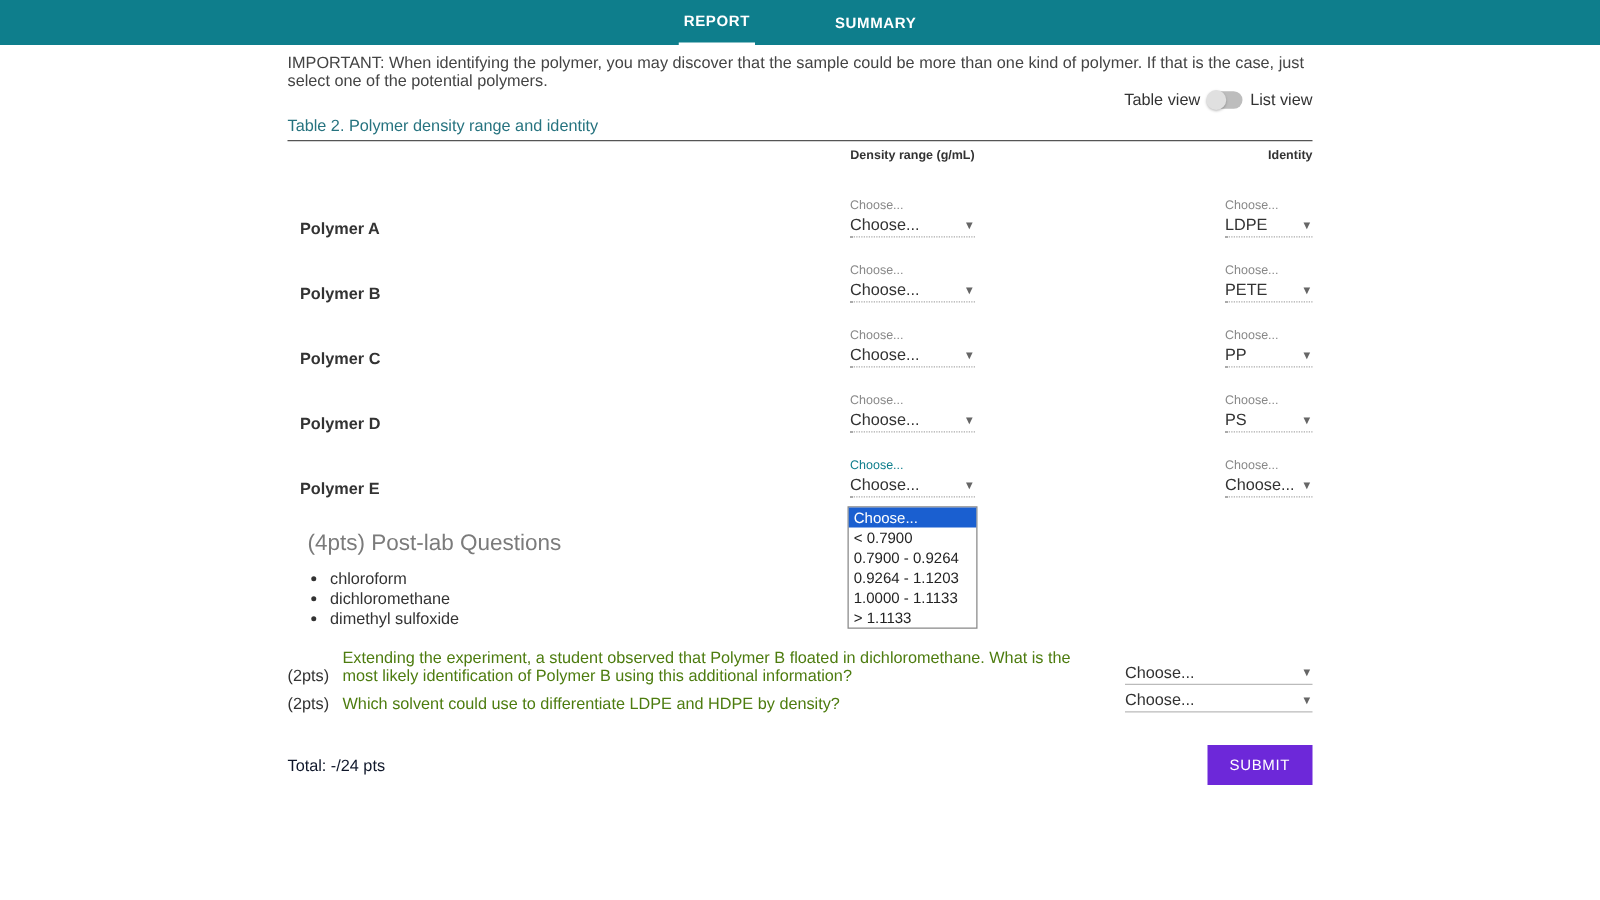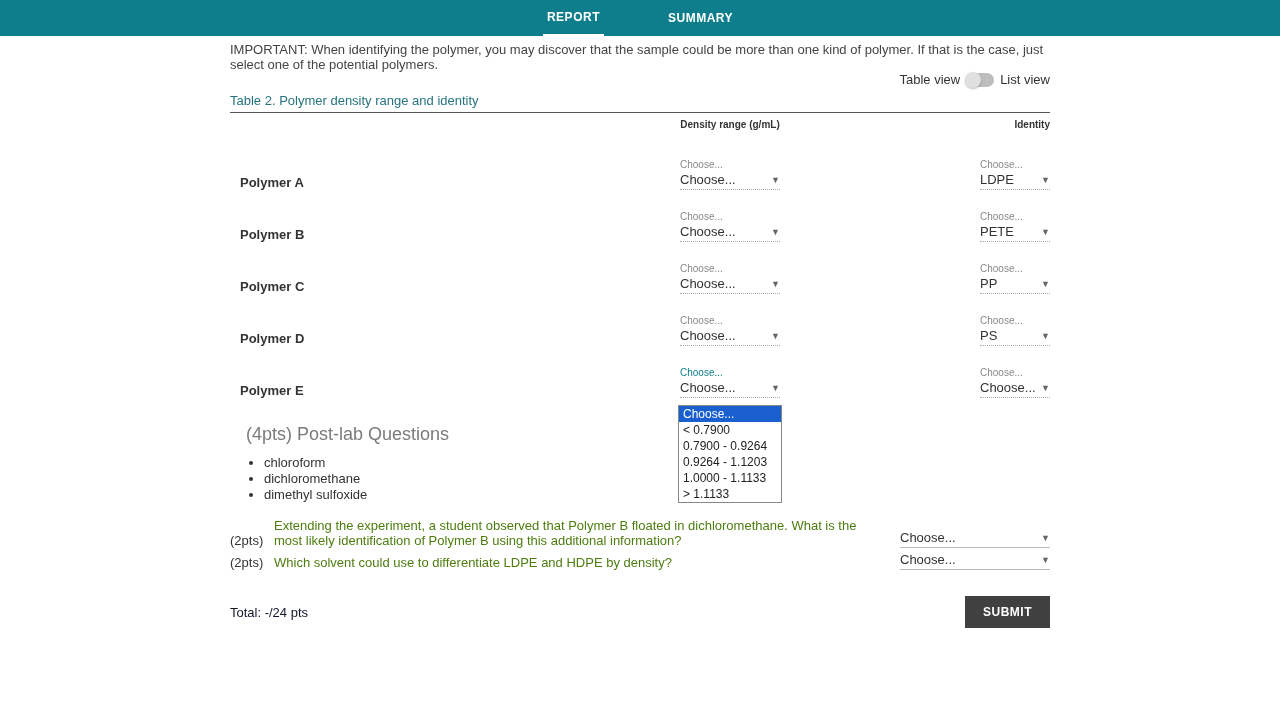--- a/index.html
+++ b/index.html
@@ -34,21 +34,21 @@
   .para{font-size:13px;color:#444;margin-bottom:10px}
   ul.liq{margin:4px 0 16px 34px;padding:0;font-size:13px;color:#333}
   ul.liq li{margin:1px 0}
   .qrow{display:flex;align-items:flex-end;margin:2px 0}
   .qpts{width:44px;font-size:13px;color:#333}
   .qtext{flex:1;font-size:13px;color:#4d7c0f;padding-right:20px}
   .qsel{width:150px}
   .qsel .val{border-bottom:1px solid #bbb}
   .footer{display:flex;justify-content:space-between;align-items:center;margin-top:26px}
   .total{font-size:13px;color:#0f172a}
-  .submit{background:#404040;color:#fff;font-weight:700;font-size:12px;letter-spacing:.5px;padding:9px 18px;border:none;cursor:pointer}
+  .submit{background:#6d28d9;color:#fff;font-weight:400;font-size:12px;letter-spacing:.5px;padding:9px 18px;border:none;cursor:pointer}
 </style>
 </head>
 <body>
 
 <div class="topbar">
   <div class="tab active">REPORT</div>
   <div class="tab">SUMMARY</div>
 </div>
 
 <div class="page">

